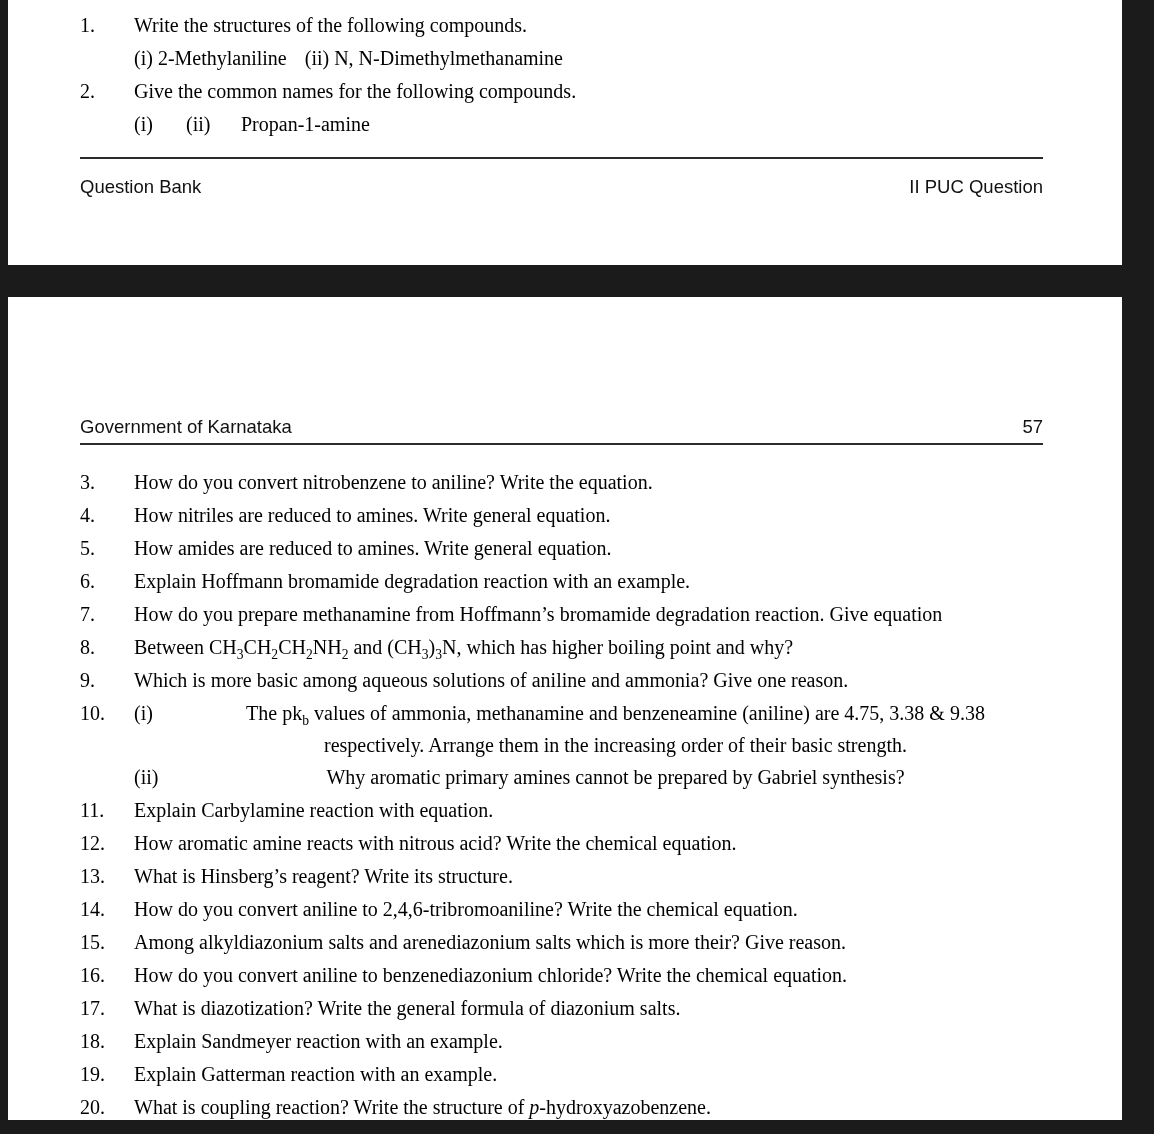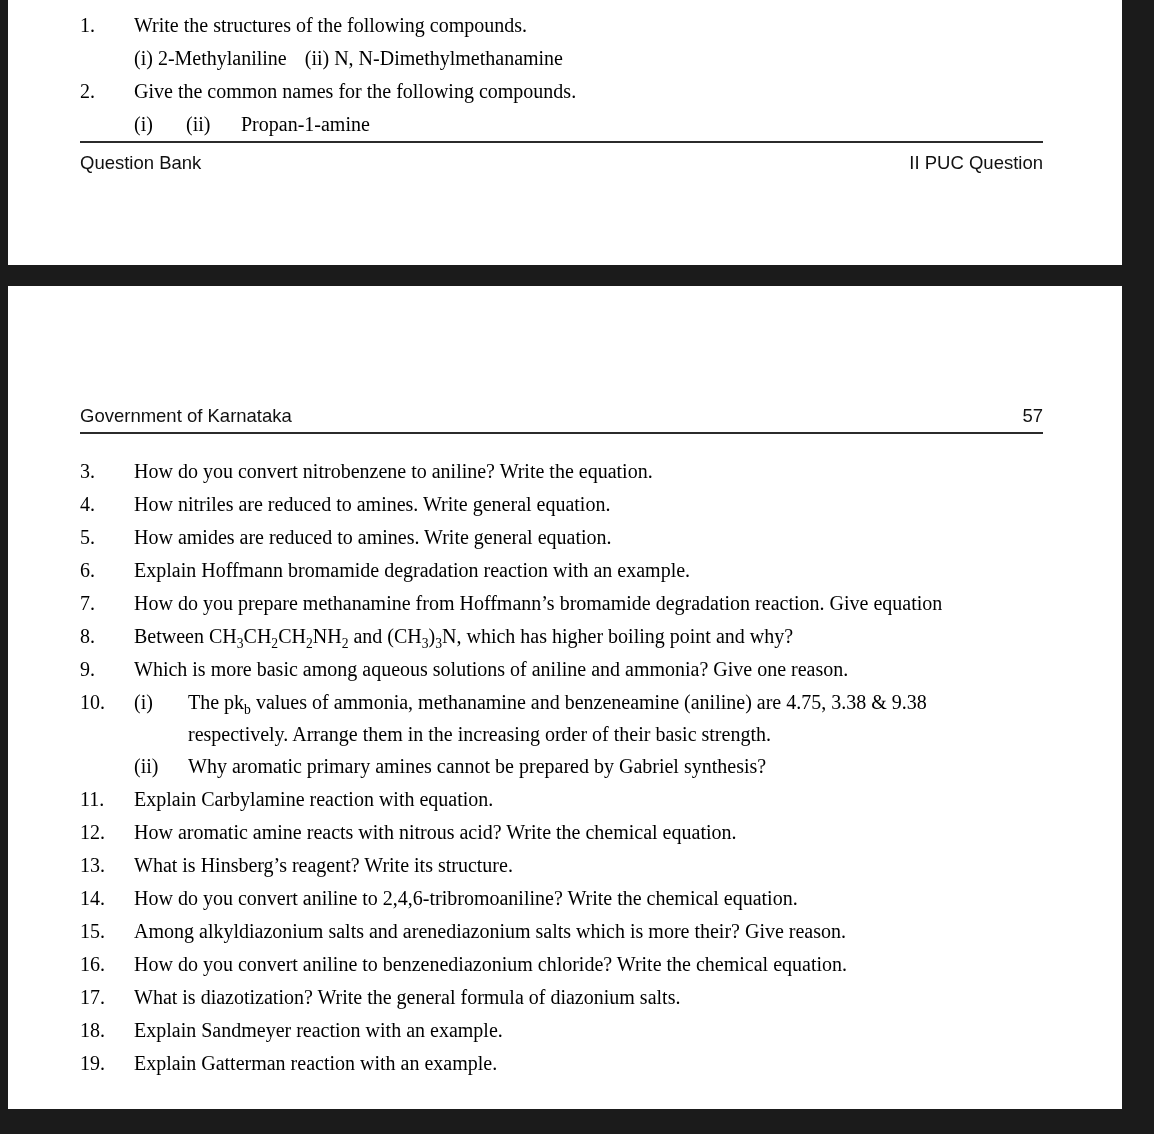--- a/index.html
+++ b/index.html
@@ -13,36 +13,37 @@
     color: #000;
   }
   .page {
     position: absolute;
     left: 8px;
     width: 1114px;
     background: #ffffff;
     box-sizing: border-box;
   }
   .page-1 { top: 0; height: 265px; padding: 9px 79px 0 72px; }
-  .page-2 { top: 286px; height: 823px; padding: 0 79px 0 72px; }
+  .page-2 { top: 297px; height: 823px; padding: 0 79px 0 72px; }
 
   .q-row { display: flex; font-size: 20px; line-height: 33px; }
   .q-num { width: 54px; flex-shrink: 0; }
   .q-text { flex: 1; }
   .q-body { flex: 1; }
 
   .p1-sub { padding-left: 54px; display: flex; gap: 18px; font-size: 20px; line-height: 33px; }
   .p1-sub2 { padding-left: 54px; display: flex; font-size: 20px; line-height: 33px; }
   .p1-sub2 .lab-i  { width: 52px; flex-shrink: 0; }
   .p1-sub2 .txt-i  { width: 375px; flex-shrink: 0; }
   .p1-sub2 .lab-ii { width: 55px; flex-shrink: 0; }
 
   .p1-footer {
+    margin-top: 16px;
     border-top: 2px solid #2b2b2b;
-    padding-top: 9px;
+    padding-top: 17px;
     display: flex;
     justify-content: space-between;
     font-family: "Liberation Sans", sans-serif;
     font-size: 18.5px;
     color: #111;
   }
 
   .p2-header {
     margin-top: 119px;
     display: flex;
@@ -52,21 +53,21 @@
     padding-bottom: 5px;
     font-family: "Liberation Sans", sans-serif;
     font-size: 18.5px;
     color: #111;
   }
 
   .questions { margin-top: 21px; }
 
   .sub-q { display: flex; line-height: 33px; }
   .sub-label { width: 54px; flex-shrink: 0; }
-  .sub-body { flex: 1; }
+  .sub-body { flex: 1; text-align: center; }
   .sub-body .cont-line { line-height: 31px; }
 
   sub { font-size: 0.68em; line-height: 0; }
   i { font-style: italic; }
 </style>
 </head>
 <body>
 
 <div class="page page-1">
 
@@ -179,15 +180,19 @@
       <span class="q-text">What is diazotization? Write the general formula of diazonium salts.</span>
     </div>
     <div class="q-row">
       <span class="q-num">18.</span>
       <span class="q-text">Explain Sandmeyer reaction with an example.</span>
     </div>
     <div class="q-row">
       <span class="q-num">19.</span>
       <span class="q-text">Explain Gatterman reaction with an example.</span>
     </div>
+    <div class="q-row">
+      <span class="q-num">20.</span>
+      <span class="q-text">What is coupling reaction? Write the structure of <i>p</i>-hydroxyazobenzene.</span>
+    </div>
 
   </div>
 </div>
 
 </body></html>

